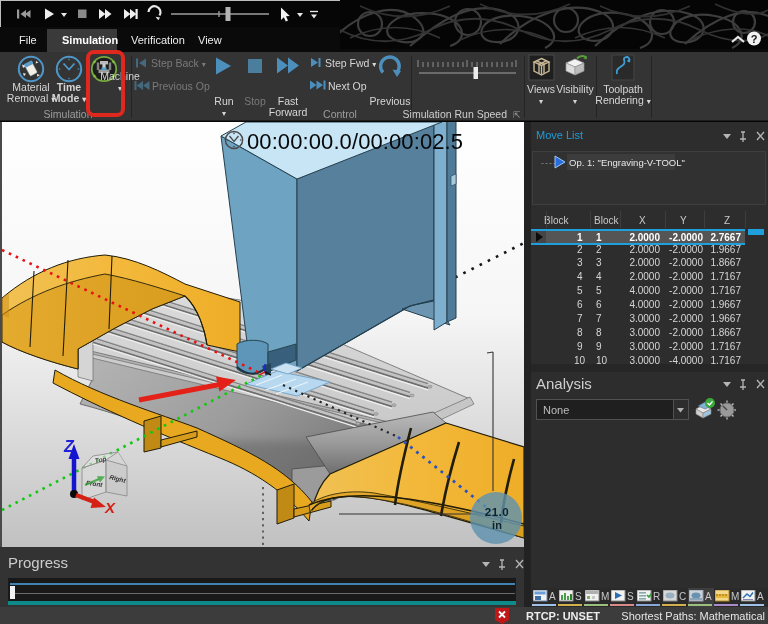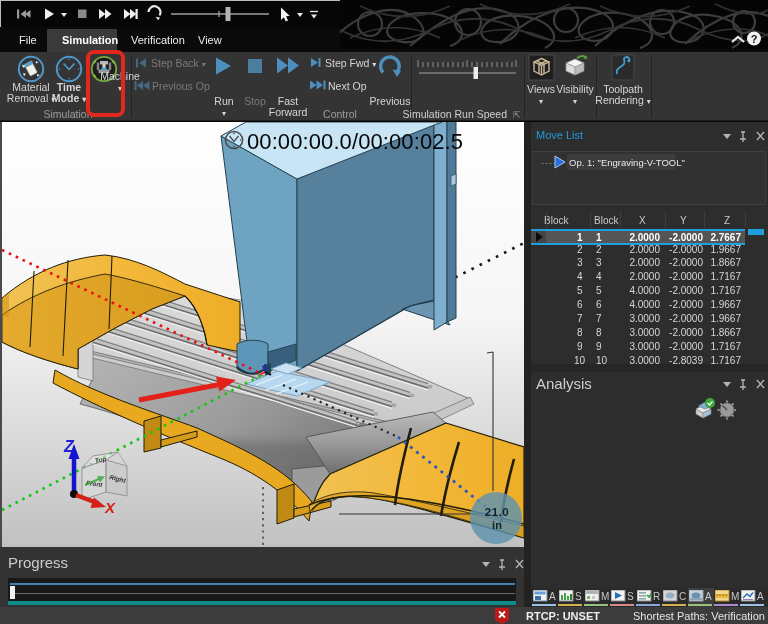--- a/index.html
+++ b/index.html
@@ -534,38 +534,45 @@
           <span class="abs" style="left:46px;">9</span>
           <span class="abs" style="left:65px;">9</span>
           <span class="abs" style="right:85px;">3.0000</span>
           <span class="abs" style="right:42px;">-2.0000</span>
           <span class="abs" style="right:4px;">1.7167</span>
         </div>
         <div class="abs" style="left:0;top:232.7px;width:214px;height:14px;font-size:10px;color:#d6d6d6;">
           <span class="abs" style="left:43px;">10</span>
           <span class="abs" style="left:65px;">10</span>
           <span class="abs" style="right:85px;">3.0000</span>
-          <span class="abs" style="right:42px;">-2.8039</span>
+          <span class="abs" style="right:42px;">-4.0000</span>
           <span class="abs" style="right:4px;">1.7167</span>
         </div>
       </div>
 
   <div class="abs" style="left:215px;top:89px;width:22px;height:153px;background:#2d2d2d;"></div>
   <div class="abs" style="left:217px;top:107px;width:16px;height:6px;background:#1f9fdc;"></div>
 
   <div class="abs" style="left:0;top:242px;width:237px;height:8px;background:#262626;"></div>
 
   <div class="abs" style="left:5px;top:253px;font-size:15px;color:#cfcfcf;">Analysis</div>
   <svg class="abs" style="left:190px;top:256px;" width="44" height="14" viewBox="0 0 44 14">
     <path d="M2,4 l8,0 l-4,5 Z" fill="#b5b5b5"></path>
     <g stroke="#b5b5b5" stroke-width="1.3" fill="none">
           <path d="M22,2 l0,7 M19,9 l6,0 M22,9 l0,3 M20,2 l4,0"></path>
           <path d="M36,2 l7,8 M43,2 l-7,8"></path>
         </g>
   </svg>
+  <div class="abs" style="left:5px;top:277px;width:153px;height:21px;background:#1f1f1f;border:1px solid #515151;">
+    <span class="abs" style="left:6px;top:4px;font-size:11px;color:#bdbdbd;">None</span>
+    <div class="abs" style="right:0;top:0;width:15px;height:19px;border-left:1px solid #515151;background:#2d2d2d;"></div>
+    <svg class="abs" style="right:3px;top:7px" width="9" height="7" viewBox="0 0 9 7">
+          <path d="M1,1 l7,0 l-3.5,4.5 Z" fill="#b0b0b0"></path>
+        </svg>
+  </div>
   <svg class="abs" style="left:163px;top:275px;" width="42" height="24" viewBox="0 0 42 24">
     <path d="M2,12 L9,8 L17,12 L9,16 Z" fill="#e8e8e8" stroke="#888" stroke-width="0.6"></path>
     <path d="M2,12 L2,17 L9,21 L9,16 Z" fill="#cfcfcf" stroke="#888" stroke-width="0.6"></path>
     <path d="M17,12 L17,17 L9,21 L9,16 Z" fill="#9fc3dc" stroke="#888" stroke-width="0.6"></path>
     <path d="M4,9 L11,5 L18,9 L11,12 Z" fill="#7fb3d4" stroke="#557" stroke-width="0.5"></path>
     <circle cx="16" cy="6" r="5" fill="#3aa83a"></circle>
         <path d="M13.5,6 l2,2 l3,-3.6" stroke="#fff" stroke-width="1.4" fill="none"></path>
     <circle cx="33" cy="13" r="7" fill="#9a9a9a"></circle>
     <circle cx="33" cy="13" r="7" fill="none" stroke="#6e6e6e" stroke-width="1"></circle>
     <path d="M33,13 L29,9" stroke="#4a4a4a" stroke-width="1.6"></path>
@@ -667,16 +674,16 @@
   <div class="abs" style="left:10px;top:39px;width:5px;height:13px;background:#f2f2f2;"></div>
   <div class="abs" style="left:8px;top:54px;width:508px;height:4px;background:#0e8a8a;"></div>
 </div>
 
 <div class="abs" style="left:0;top:607px;width:768px;height:17px;background:#3c3c3c;">
   <svg class="abs" style="left:495px;top:1px" width="14" height="16" viewBox="0 0 14 16">
     <path d="M0,0 h14 v12 l-7,4 l-7,-4 Z" fill="#c01818"></path>
     <path d="M4,3.5 l6,6 M10,3.5 l-6,6" stroke="#fff" stroke-width="1.8"></path>
   </svg>
   <span class="abs" style="left:526px;top:3px;font-size:11px;font-weight:bold;color:#ededed;">RTCP: UNSET</span>
-  <span class="abs" style="right:3px;top:3px;font-size:11px;color:#e5e5e5;">Shortest Paths: Verification</span>
+  <span class="abs" style="right:3px;top:3px;font-size:11px;color:#e5e5e5;">Shortest Paths: Mathematical</span>
 </div>
 
 </div>
 
 </body></html>

